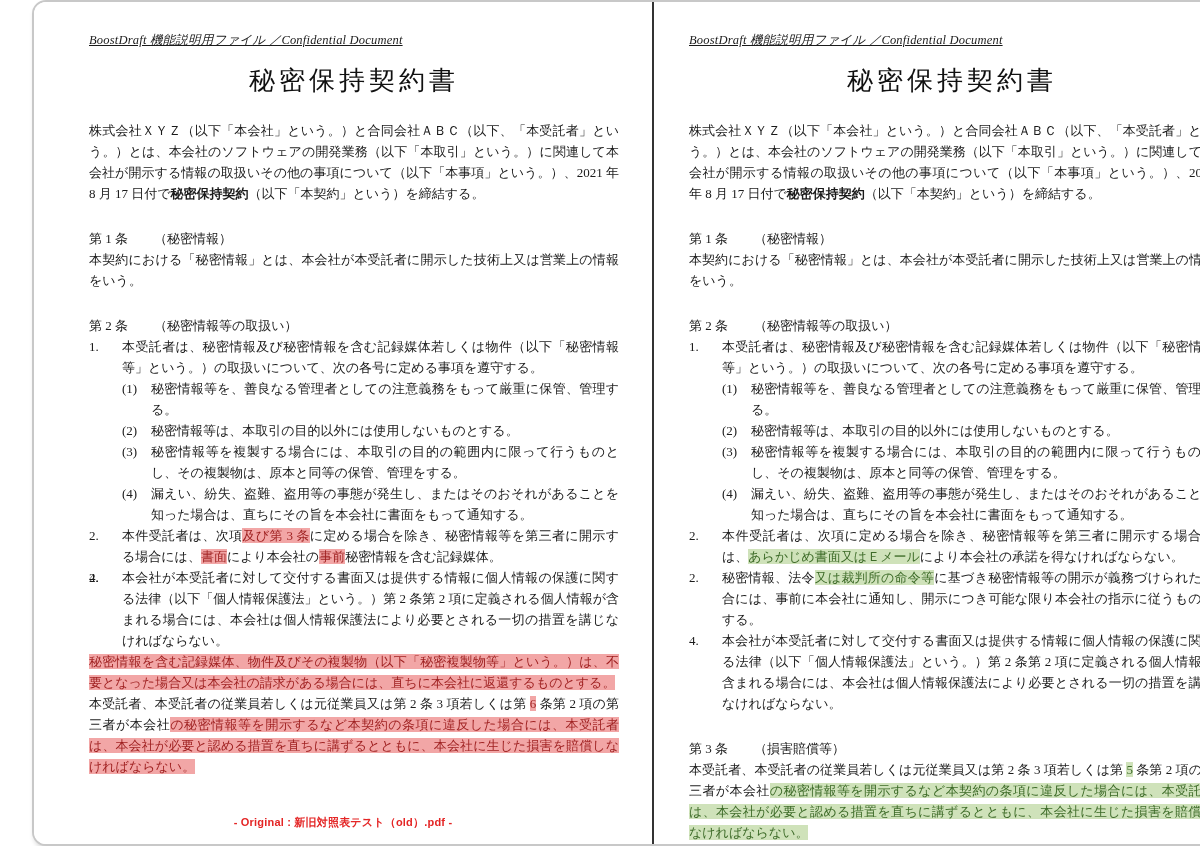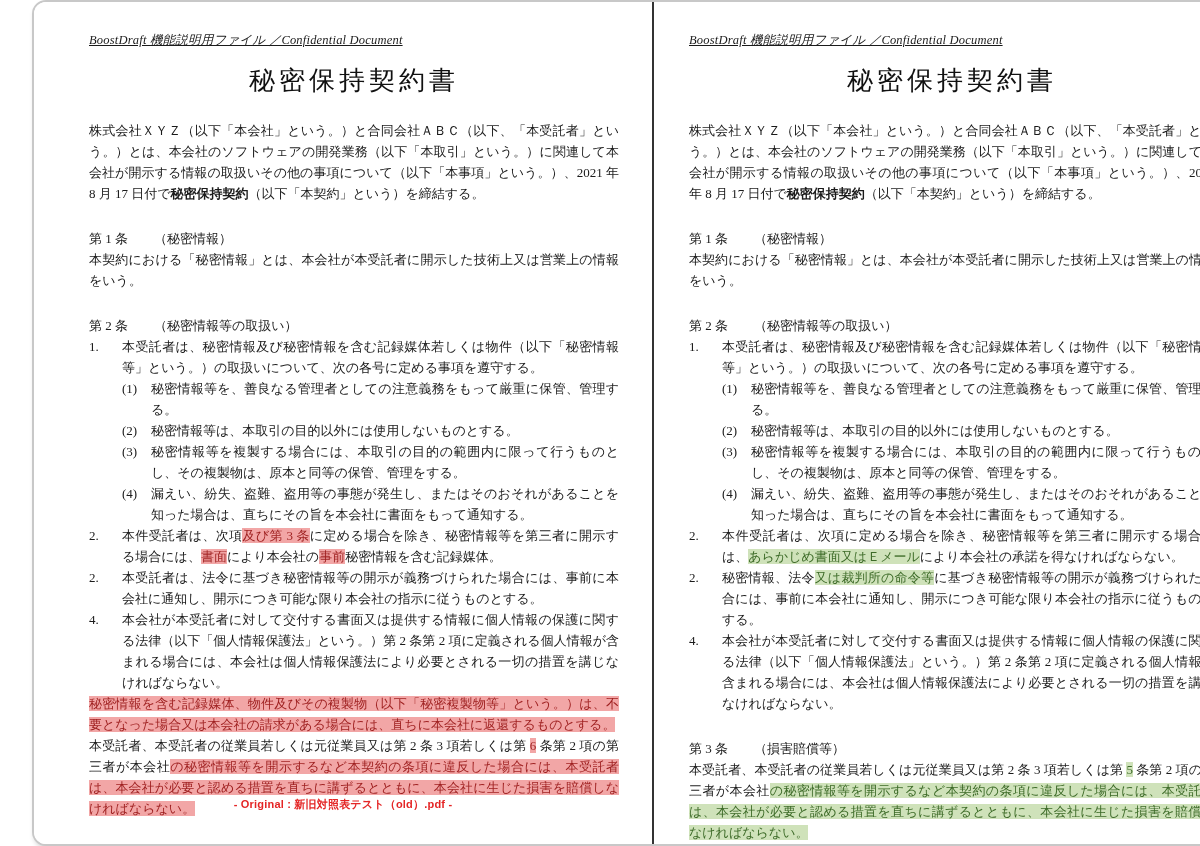--- a/index.html
+++ b/index.html
@@ -33,21 +33,21 @@
   .blk-p{margin:0;}
   .blk-clause{margin-top:24px;}
   .blk-li1{position:relative;padding-left:33px;}
   .blk-li1 .num{position:absolute;left:0;top:0;}
   .blk-li2{position:relative;margin-left:33px;padding-left:29px;}
   .blk-li2 .num{position:absolute;left:0;top:0;}
   .s-b{font-weight:bold;}
   .s-rhl{background:var(--red-bg);color:var(--red-text);}
   .s-ghl{background:var(--green-bg);color:var(--green-text);}
   .page-footer{
-    position:absolute;bottom:32px;left:0;right:0;text-align:center;
+    position:absolute;bottom:14px;left:0;right:0;text-align:center;
     font-family:"Liberation Sans","DejaVu Sans",sans-serif;
     font-weight:bold;font-size:11px;letter-spacing:0.2px;
   }
   .page-footer.orig{color:var(--footer-red);}
   .page-footer.rev{color:var(--footer-green);}
 </style>
 </head>
 <body>
 
 <div class="frame">
@@ -59,21 +59,21 @@
         <div class="blk-p"><span>株式会社ＸＹＺ（以下「本会社」という。）と合同会社ＡＢＣ（以下、「本受託者」という。）とは、本会社のソフトウェアの開発業務（以下「本取引」という。）に関連して本会社が開示する情報の取扱いその他の事項について（以下「本事項」という。）、2021 年 8 月 17 日付で</span><span class="s-b">秘密保持契約</span><span>（以下「本契約」という）を締結する。</span></div>
         <div class="blk-clause"><span>第 1 条</span><span>　　</span><span>（秘密情報）</span></div>
         <div class="blk-p"><span>本契約における「秘密情報」とは、本会社が本受託者に開示した技術上又は営業上の情報をいう。</span></div>
         <div class="blk-clause"><span>第 2 条</span><span>　　</span><span>（秘密情報等の取扱い）</span></div>
         <div class="blk-li1"><span class="num">1.</span><span>本受託者は、秘密情報及び秘密情報を含む記録媒体若しくは物件（以下「秘密情報等」という。）の取扱いについて、次の各号に定める事項を遵守する。</span></div>
         <div class="blk-li2"><span class="num">(1)</span><span>秘密情報等を、善良なる管理者としての注意義務をもって厳重に保管、管理する。</span></div>
         <div class="blk-li2"><span class="num">(2)</span><span>秘密情報等は、本取引の目的以外には使用しないものとする。</span></div>
         <div class="blk-li2"><span class="num">(3)</span><span>秘密情報等を複製する場合には、本取引の目的の範囲内に限って行うものとし、その複製物は、原本と同等の保管、管理をする。</span></div>
         <div class="blk-li2"><span class="num">(4)</span><span>漏えい、紛失、盗難、盗用等の事態が発生し、またはそのおそれがあることを知った場合は、直ちにその旨を本会社に書面をもって通知する。</span></div>
         <div class="blk-li1"><span class="num">2.</span><span>本件受託者は、次項</span><span class="s-rhl">及び第 3 条</span><span>に定める場合を除き、秘密情報等を第三者に開示する場合には、</span><span class="s-rhl">書面</span><span>により本会社の</span><span class="s-rhl">事前</span><span>秘密情報を含む記録媒体。</span></div>
-        <div class="blk-li1"><span class="num">2.</span><span>本受託者は、法令に基づき秘密情報等の開示が義務づけられた場合には、事前に本会社に通知し、開示につき可能な限り本会社の指示に従うものとする。</span></div>
+        <div class="blk-li1"><span class="num">2.</span></div>
         <div class="blk-li1"><span class="num">4.</span><span>本会社が本受託者に対して交付する書面又は提供する情報に個人情報の保護に関する法律（以下「個人情報保護法」という。）第 2 条第 2 項に定義される個人情報が含まれる場合には、本会社は個人情報保護法により必要とされる一切の措置を講じなければならない。</span></div>
         <div class="blk-p"><span class="s-rhl">秘密情報を含む記録媒体、物件及びその複製物（以下「秘密複製物等」という。）は、不要となった場合又は本会社の請求がある場合には、直ちに本会社に返還するものとする。</span></div>
         <div class="blk-p"><span>本受託者、本受託者の従業員若しくは元従業員又は第 2 条 3 項若しくは第 </span><span class="s-rhl">6</span><span> 条第 2 項の第三者が本会社</span><span class="s-rhl">の秘密情報等を開示するなど本契約の条項に違反した場合には、本受託者は、本会社が必要と認める措置を直ちに講ずるとともに、本会社に生じた損害を賠償しなければならない。</span></div>
       </div>
     <div class="page-footer orig">- Original : 新旧対照表テスト（old）.pdf -</div>
   </div>
 
   <div class="page right">
     <div class="doc-header">BoostDraft 機能説明用ファイル ／Confidential Document</div>
     <div class="doc-title">秘密保持契約書</div>

